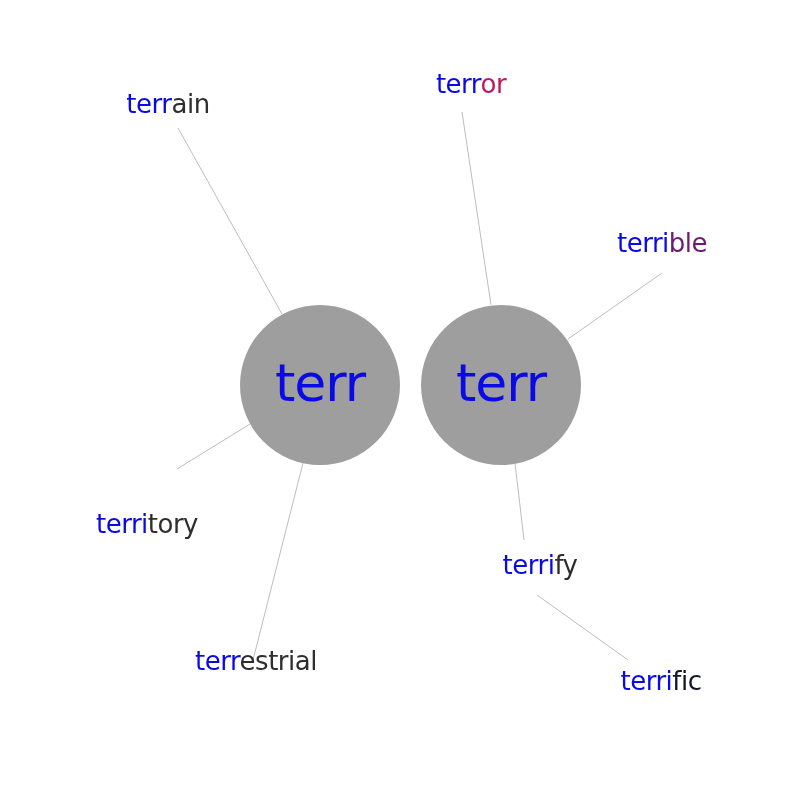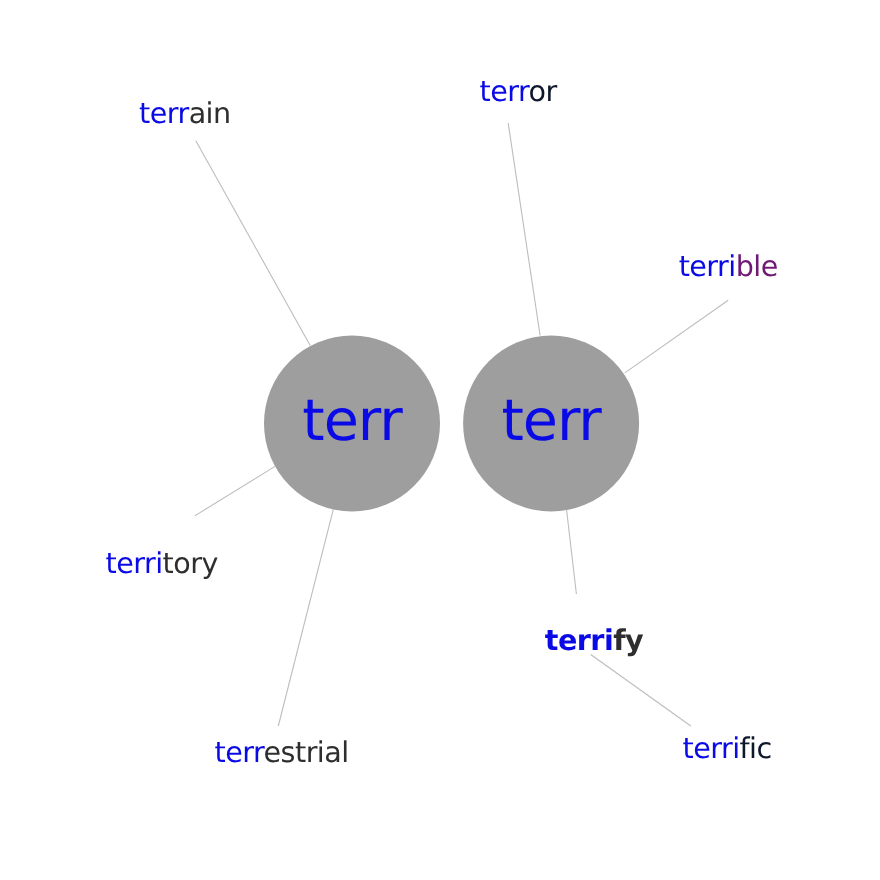--- a/index.html
+++ b/index.html
@@ -30,19 +30,19 @@
       <circle cx="501" cy="385" r="80" class="node-circle" fill="#9e9e9e"></circle>
     </g>
 </svg>
 
 <div id="hub-labels">
     <div class="hub-label" style="left: 320px; top: 383px; color: rgb(10, 10, 230);">terr</div>
     <div class="hub-label" style="left: 501px; top: 383px; color: rgb(10, 10, 230);">terr</div>
   </div>
 <div id="word-labels">
     <div class="word" style="left: 168px; top: 104px;"><span class="pre" style="color: rgb(10, 10, 230);">terr</span><span class="suf" style="color: rgb(46, 46, 46);">ain</span></div>
-    <div class="word" style="left: 147px; top: 513px; text-align: center;"><span class="pre" style="color: rgb(10, 10, 230);">terri</span><span class="suf" style="color: rgb(46, 46, 46);">tory</span></div>
-    <div class="word" style="left: 256px; top: 685px; text-align: center;"><span class="pre" style="color: rgb(10, 10, 230);">terr</span><span class="suf" style="color: rgb(46, 46, 46);">estrial</span></div>
-    <div class="word" style="left: 471px; top: 84px;"><span class="pre" style="color: rgb(10, 10, 230);">terr</span><span class="suf" style="color: #0f172a;">or</span></div>
+    <div class="word" style="left: 147px; top: 524px; text-align: center;"><span class="pre" style="color: rgb(10, 10, 230);">terri</span><span class="suf" style="color: rgb(46, 46, 46);">tory</span></div>
+    <div class="word" style="left: 256px; top: 661px; text-align: center;"><span class="pre" style="color: rgb(10, 10, 230);">terr</span><span class="suf" style="color: rgb(46, 46, 46);">estrial</span></div>
+    <div class="word" style="left: 471px; top: 84px;"><span class="pre" style="color: rgb(10, 10, 230);">terr</span><span class="suf" style="color: #be185d;">or</span></div>
     <div class="word" style="left: 662px; top: 243px;"><span class="pre" style="color: rgb(10, 10, 230);">terri</span><span class="suf" style="color: #701a75;">ble</span></div>
-    <div class="word" style="left: 540px; top: 583px; font-weight: bold;"><span class="pre" style="color: rgb(10, 10, 230);">terri</span><span class="suf" style="color: rgb(46, 46, 46);">fy</span></div>
+    <div class="word" style="left: 540px; top: 565px;"><span class="pre" style="color: rgb(10, 10, 230);">terri</span><span class="suf" style="color: rgb(46, 46, 46);">fy</span></div>
     <div class="word" style="left: 661px; top: 681px;"><span class="pre" style="color: rgb(10, 10, 230);">terri</span><span class="suf" style="color: #0f172a;">fic</span></div>
   </div>
 
 </body></html>

